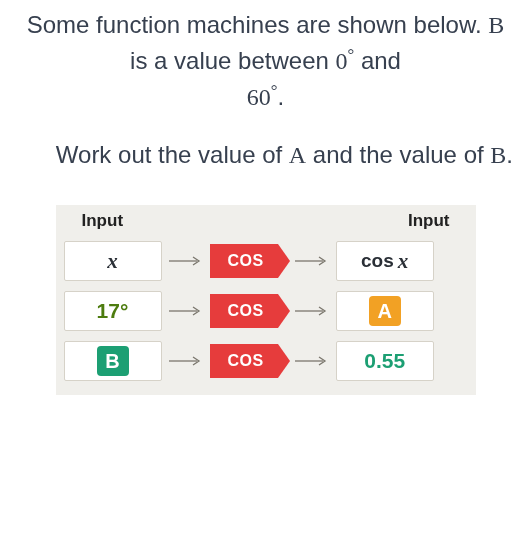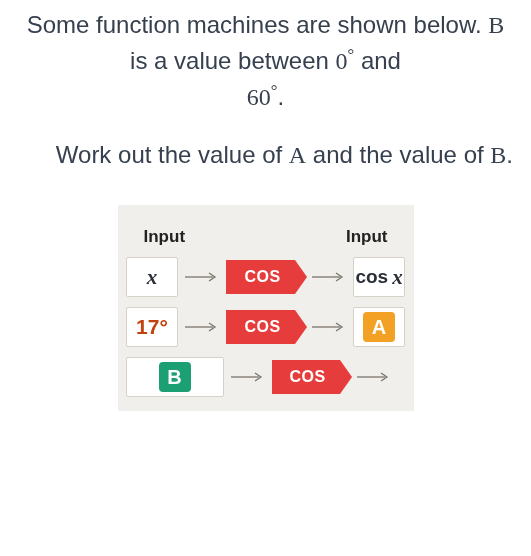--- a/index.html
+++ b/index.html
@@ -20,24 +20,24 @@
     .question {
       text-align: right;
       font-size: 24px;
       line-height: 1.45;
       margin-bottom: 32px;
     }
     .math-var {
       font-family: "Cambria Math", Georgia, "Times New Roman", serif;
     }
     .machine-wrap {
-      width: 296px;
+      width: 420px;
       margin: 0 auto;
       background: #f0efeb;
-      padding: 16px 8px 6px 8px;
+      padding: 0 8px 6px 8px;
       display: flex;
       flex-direction: column;
     }
     .headers {
       display: flex;
       justify-content: space-between;
       padding: 6px 18px 8px 18px;
       font-weight: 700;
       font-size: 17px;
       color: #222;
@@ -56,21 +56,21 @@
       width: 98px;
       height: 40px;
       display: flex;
       align-items: center;
       justify-content: center;
       font-size: 21px;
       font-weight: 600;
       color: #2a2f36;
     }
     .cell.input-cell { font-family: "Cambria Math", Georgia, serif; font-style: italic; }
-    .cell.input-17 { font-style: normal; font-family: -apple-system, sans-serif; color: #c2410c; font-weight: 700; }
+    .cell.input-17 { font-style: normal; font-family: -apple-system, sans-serif; color: #4d7c0f; font-weight: 700; }
     .cell.output-x { font-family: "Cambria Math", Georgia, serif; }
     .cell.output-x .cospart { font-style: normal; font-family: -apple-system, sans-serif; font-size: 19px; margin-right: 4px; font-weight: 600; }
     .cell.output-x .xpart { font-style: italic; }
     .cell.output-num { color: #1c9f73; font-weight: 700; font-family: -apple-system, sans-serif; font-style: normal; }
     .arrow {
       flex: 0 0 auto;
       width: 36px;
       display: flex;
       align-items: center;
       justify-content: center;
@@ -185,14 +185,15 @@
           <polyline points="24,1 30,5 24,9" fill="none" stroke="#7a766d" stroke-width="1.3"></polyline>
         </svg>
     </div>
     <div class="func">cos</div>
     <div class="arrow" style="margin-left:10px">
       <svg width="34" height="10" viewBox="0 0 34 10">
           <line x1="0" y1="5" x2="28" y2="5" stroke="#7a766d" stroke-width="1.3"></line>
           <polyline points="24,1 30,5 24,9" fill="none" stroke="#7a766d" stroke-width="1.3"></polyline>
         </svg>
     </div>
+    <div class="cell output-num">0.55</div>
   </div>
 </div>
 
 </body></html>

